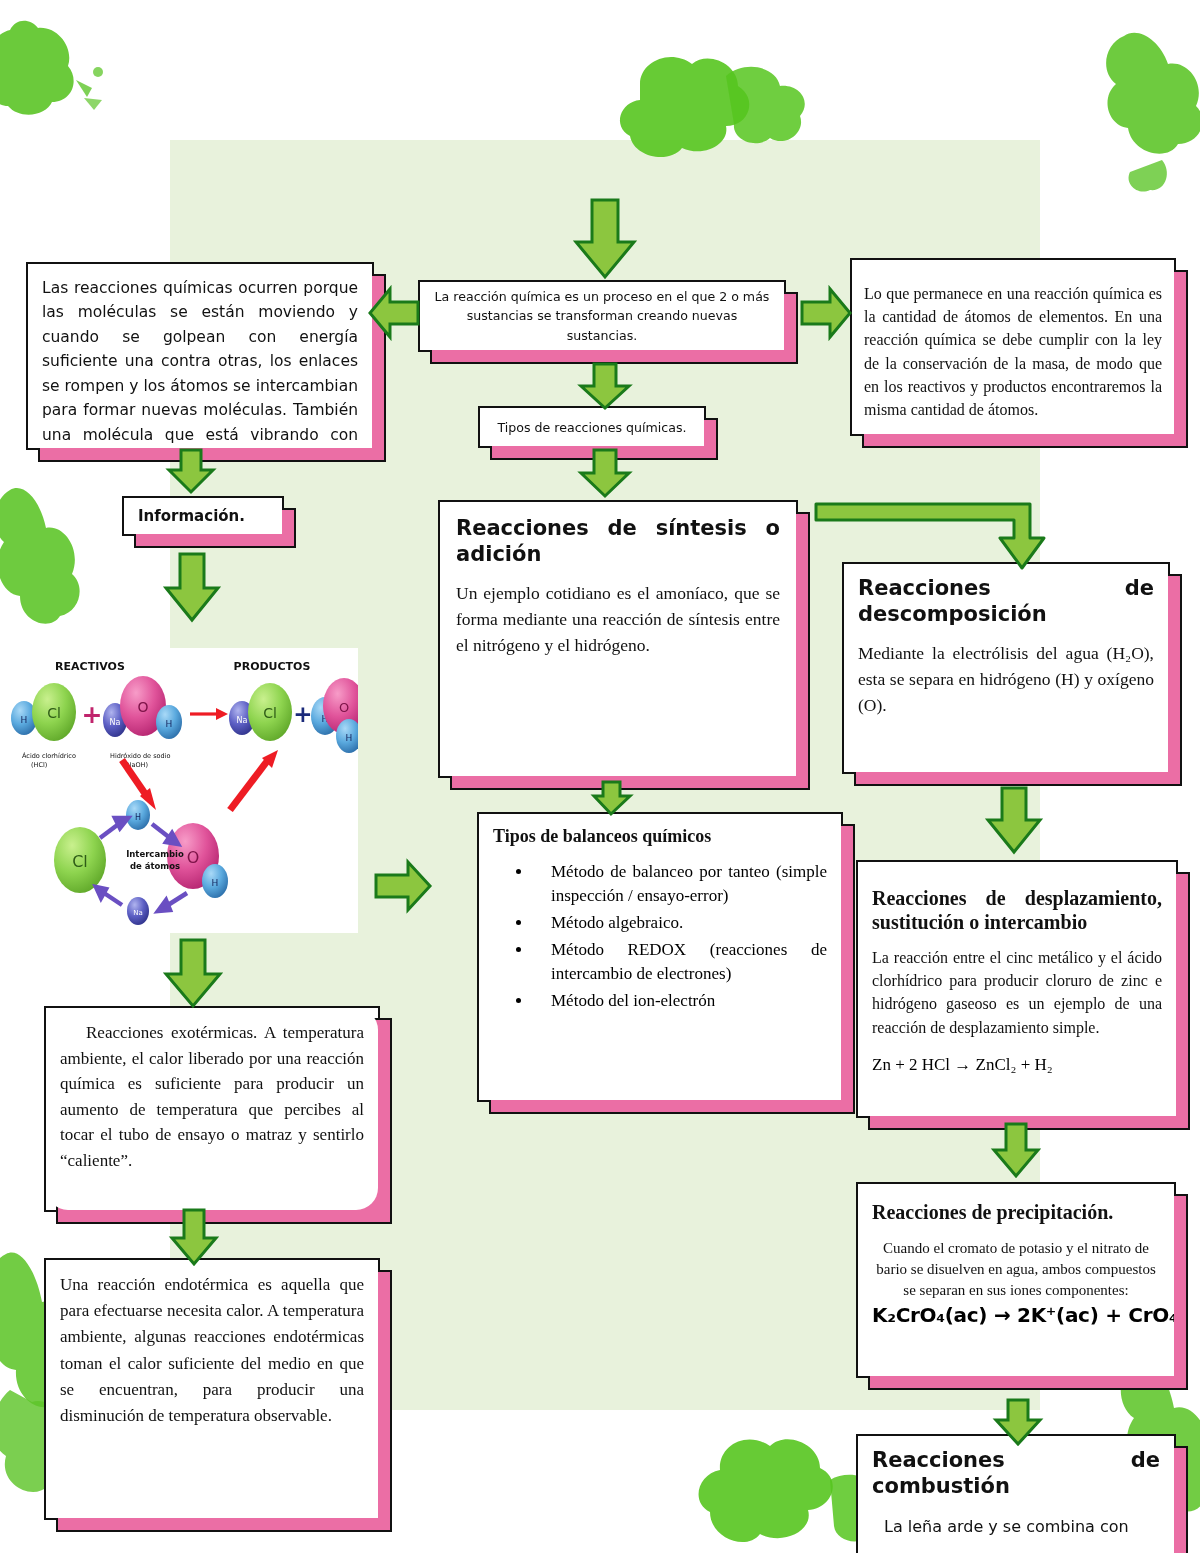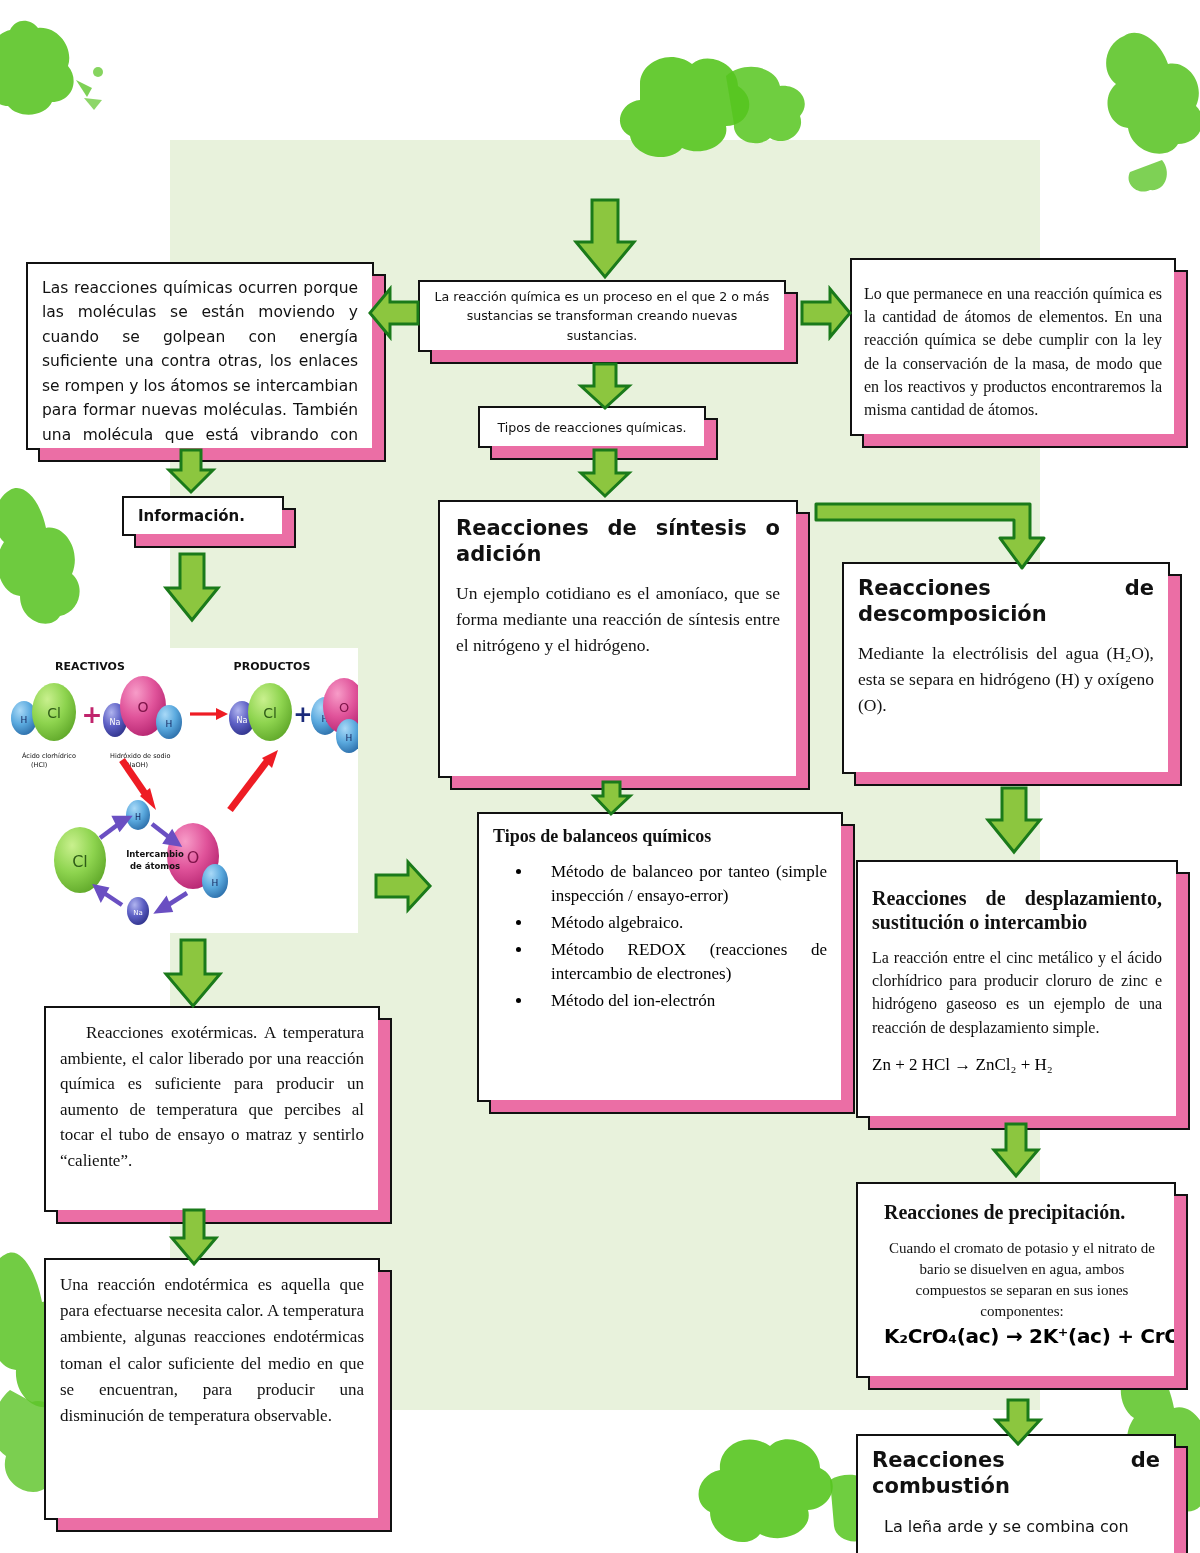--- a/index.html
+++ b/index.html
@@ -350,33 +350,33 @@
 
   <div class="box" style="left:856px; top:860px; width:322px; height:258px;">
     <div class="box-inner" style="padding:24px 14px;">
       <h3 class="card-title-serif">Reacciones de desplazamiento, sustitución o intercambio</h3>
       <p class="card-body" style="font-size:16px; line-height:1.45;">La reacción entre el cinc metálico y el ácido clorhídrico para producir cloruro de zinc e hidrógeno gaseoso es un ejemplo de una reacción de desplazamiento simple.</p>
       <p class="formula">Zn + 2 HCl → ZnCl₂ + H₂</p>
     </div>
   </div>
 
   <div class="box" style="left:44px; top:1006px; width:336px; height:206px;">
-    <div class="box-inner" style="padding:12px 14px;">
+    <div class="box-inner" style="padding:12px 14px;border-radius:22px;">
       <p class="card-body" style="text-indent:26px; font-size:17px; line-height:1.5;">Reacciones exotérmicas. A temperatura ambiente, el calor liberado por una reacción química es suficiente para producir un aumento de temperatura que percibes al tocar el tubo de ensayo o matraz y sentirlo “caliente”.</p>
     </div>
   </div>
 
   <div class="box" style="left:44px; top:1258px; width:336px; height:262px;">
     <div class="box-inner" style="padding:12px 14px;">
       <p class="card-body" style="font-size:17px; line-height:1.54;">Una reacción endotérmica es aquella que para efectuarse necesita calor. A temperatura ambiente, algunas reacciones endotérmicas toman el calor suficiente del medio en que se encuentran, para producir una disminución de temperatura observable.</p>
     </div>
   </div>
 
   <div class="box" style="left:856px; top:1182px; width:320px; height:196px;">
-    <div class="box-inner" style="padding:16px 14px 0 26px;">
+    <div class="box-inner" style="padding:16px 14px 0 14px;">
       <h3 class="card-title-serif" style="font-size:20px; margin-bottom:14px;">Reacciones de precipitación.</h3>
       <p class="card-body" style="font-size:15px; line-height:1.40; text-align:center;">Cuando el cromato de potasio y el nitrato de bario se disuelven en agua, ambos compuestos se separan en sus iones componentes:</p>
       <div class="formula-bold">
         <span>K₂CrO₄(ac)</span>
         <span>→</span>
         <span>2K⁺(ac)</span>
         <span>+</span>
         <span>CrO₄²⁻(ac)</span>
       </div>
     </div>

